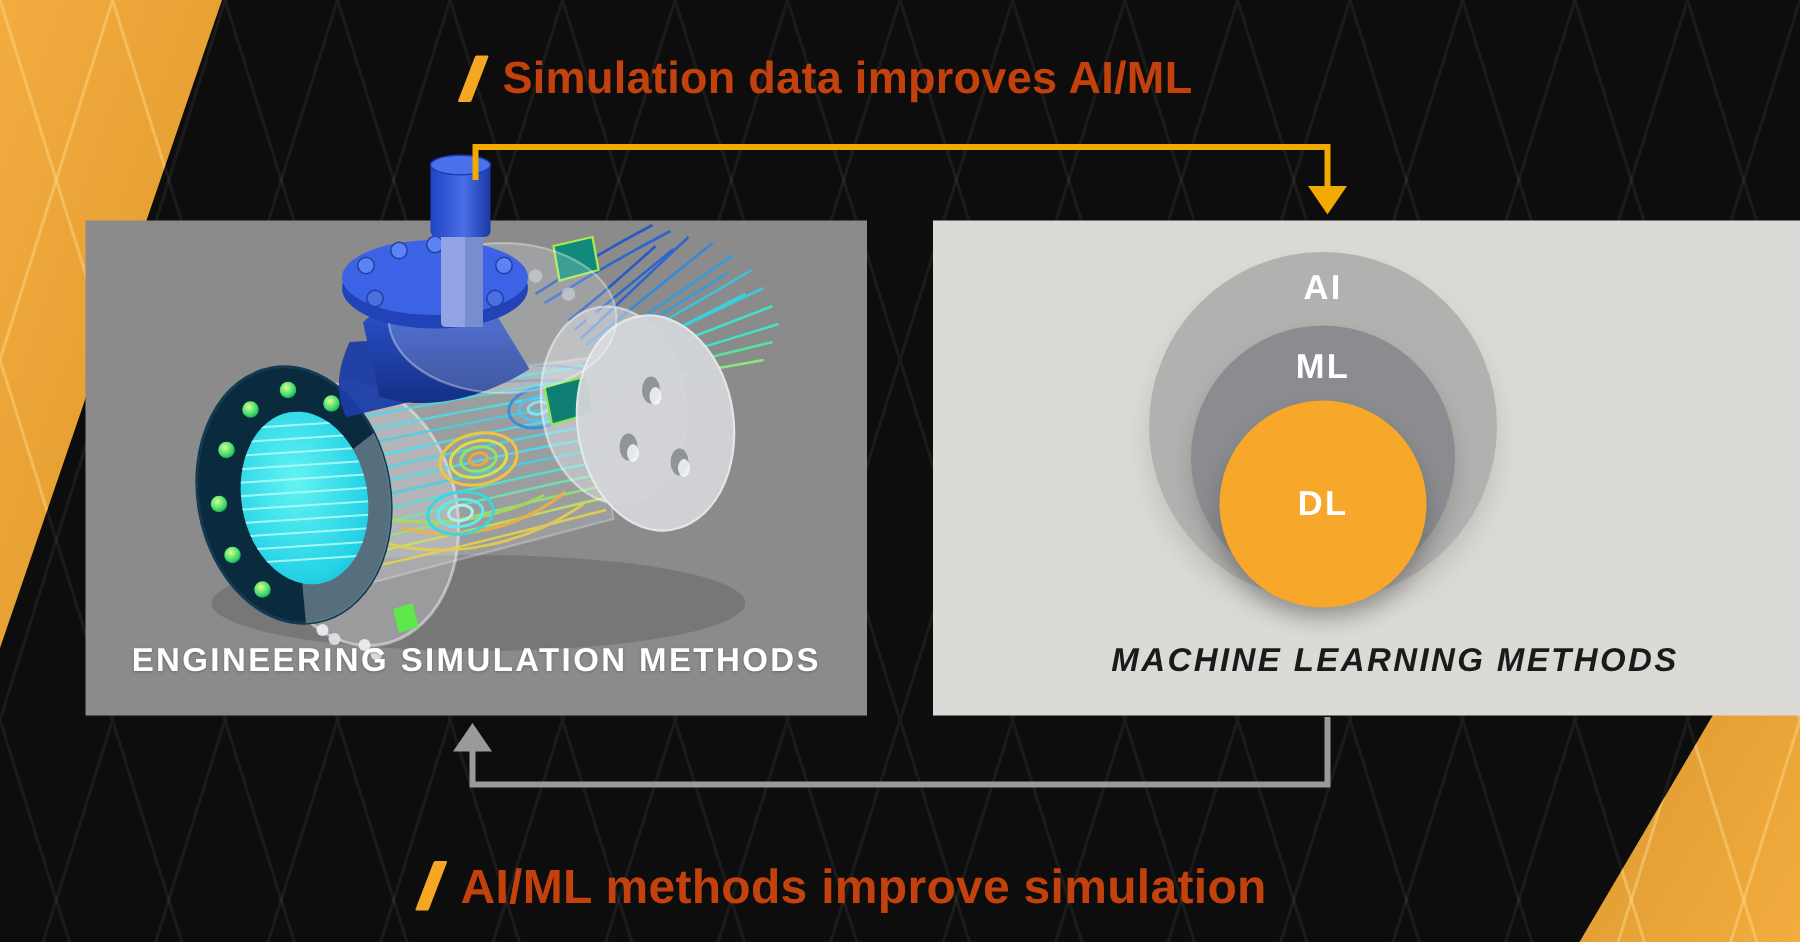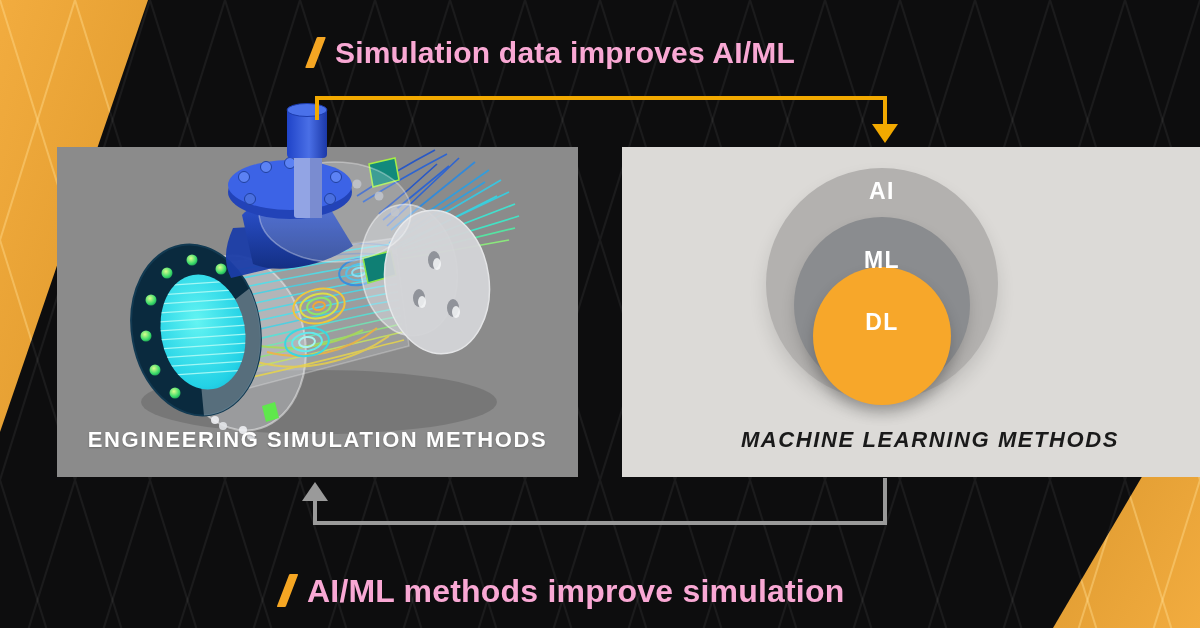--- a/index.html
+++ b/index.html
@@ -20,30 +20,30 @@
   
   .circle{position:absolute;border-radius:50%;}
   .c-ai{left:144px;top:21px;width:232px;height:232px;background:#b3b1af;
         box-shadow:0 10px 18px rgba(0,0,0,.12);}
   .c-ml{left:172px;top:70px;width:176px;height:176px;background:#8a8c8f;
         box-shadow:0 8px 14px rgba(0,0,0,.15);}
   .c-dl{left:191px;top:120px;width:138px;height:138px;background:#f7a72a;
         box-shadow:0 8px 14px rgba(0,0,0,.20);}
   .venn-label{position:absolute;left:260px;transform:translateX(-50%);
               color:#fff;font-weight:700;font-size:23px;letter-spacing:1.5px;z-index:5;}
-  .lbl-ai{top:31px;} .lbl-ml{top:100px;} .lbl-dl{top:162px;}
+  .lbl-ai{top:31px;} .lbl-ml{top:84px;} .lbl-dl{top:175px;}
 
   
   .heading-row{position:absolute;display:flex;align-items:center;z-index:8;}
   .heading-top{left:311px;top:37px;}
   .heading-bottom{left:283px;top:546px;margin-top:28px;}
   .slash{width:9px;height:31px;background:#f5a623;transform:skewX(-21deg);
          border-radius:1px;margin-right:15px;flex:0 0 auto;}
   .heading-bottom .slash{height:33px;}
-  .heading-text{color:#f9a8d4;font-weight:700;font-size:30px;letter-spacing:.2px;
+  .heading-text{color:#c2410c;font-weight:700;font-size:30px;letter-spacing:.2px;
                 white-space:nowrap;line-height:1;}
   .heading-bottom .heading-text{font-size:32px;}
 
   .arrows,.valve{position:absolute;pointer-events:none;}
   .arrows{left:0;top:0;width:1200px;height:628px;z-index:7;}
   .valve{left:57px;top:100px;width:521px;height:377px;z-index:4;}
 </style>
 </head>
 <body>
 

